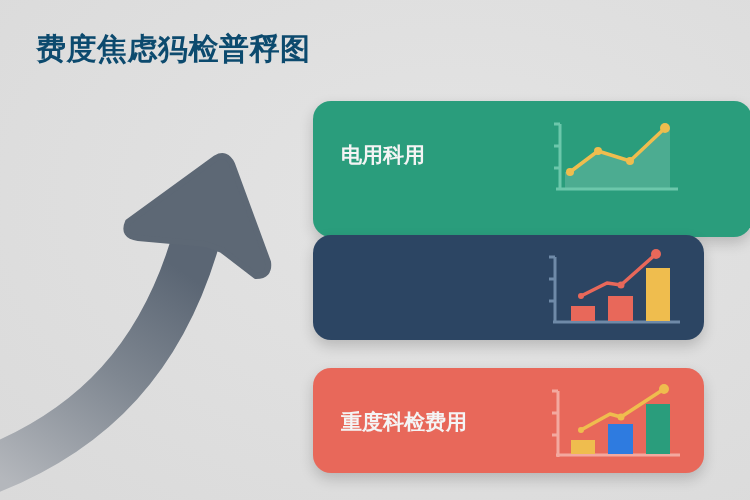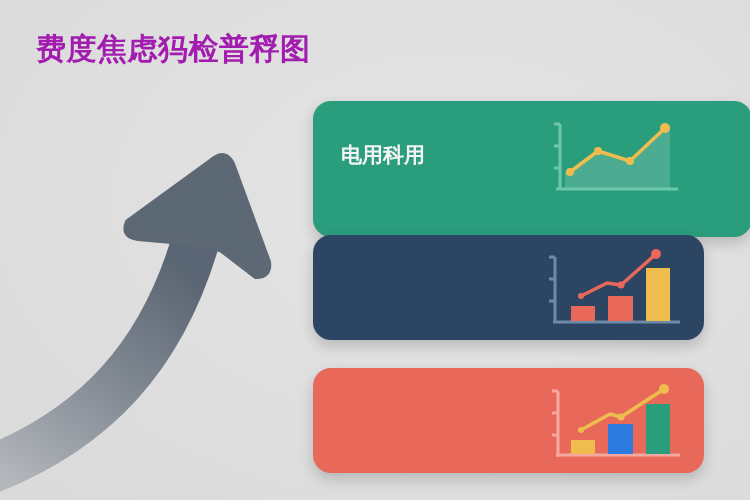--- a/index.html
+++ b/index.html
@@ -8,21 +8,21 @@
       background: #dedede;
       font-family: "DejaVu Sans", "Liberation Sans", sans-serif;
       position: relative;
     }
     .bg-shade {
       position: absolute; inset: 0;
       background: radial-gradient(ellipse at 60% 40%, #e4e4e4 0%, #dadada 100%);
     }
     .title {
       position: absolute; left: 36px; top: 30px;
-      font-size: 30px; font-weight: bold; color: #a21caf;
+      font-size: 30px; font-weight: bold; color: #0c4a6e;
       letter-spacing: 0.5px; line-height: 38px;
     }
     .arrow { position: absolute; left: 0; top: 0; }
     .card {
       position: absolute; left: 313px; width: 391px;
       border-radius: 18px;
       box-shadow: 0 6px 14px rgba(0,0,0,0.18);
       overflow: hidden;
     }
     .card-label {
@@ -79,20 +79,21 @@
     <rect x="608" y="296" width="25" height="25" fill="#e8685a"></rect>
     <rect x="646" y="268" width="24" height="53" fill="#efbd4e"></rect>
     <polyline points="581,296 607,283 621,285 656,254" fill="none" stroke="#e8685a" stroke-width="3.5" stroke-linejoin="round"></polyline>
     <circle cx="581" cy="296" r="3" fill="#e8685a"></circle>
     <circle cx="621" cy="285" r="3.5" fill="#e8685a"></circle>
     <circle cx="656" cy="254" r="5" fill="#e8685a"></circle>
   </svg>
 </div>
 
 <div class="card" style="top:368px; height:105px; background:#e8685a;">
+  <div class="card-label" style="top:41px;">重度科检费用</div>
   <svg class="card-chart" width="391" height="105" viewBox="313 368 391 105">
     <line x1="558" y1="391" x2="558" y2="457" stroke="#f3a99f" stroke-width="3"></line>
     <line x1="552" y1="391" x2="558" y2="391" stroke="#f3a99f" stroke-width="3"></line>
     <line x1="552" y1="413" x2="558" y2="413" stroke="#f3a99f" stroke-width="3"></line>
     <line x1="552" y1="435" x2="558" y2="435" stroke="#f3a99f" stroke-width="3"></line>
     <line x1="556" y1="455" x2="680" y2="455" stroke="#f3a99f" stroke-width="3"></line>
     <rect x="571" y="440" width="24" height="14" fill="#efbd4e"></rect>
     <rect x="608" y="424" width="25" height="30" fill="#2e7be0"></rect>
     <rect x="646" y="404" width="24" height="50" fill="#2a9d7c"></rect>
     <polyline points="581,430 610,414 621,417 664,389" fill="none" stroke="#efbd4e" stroke-width="3.5" stroke-linejoin="round"></polyline>

